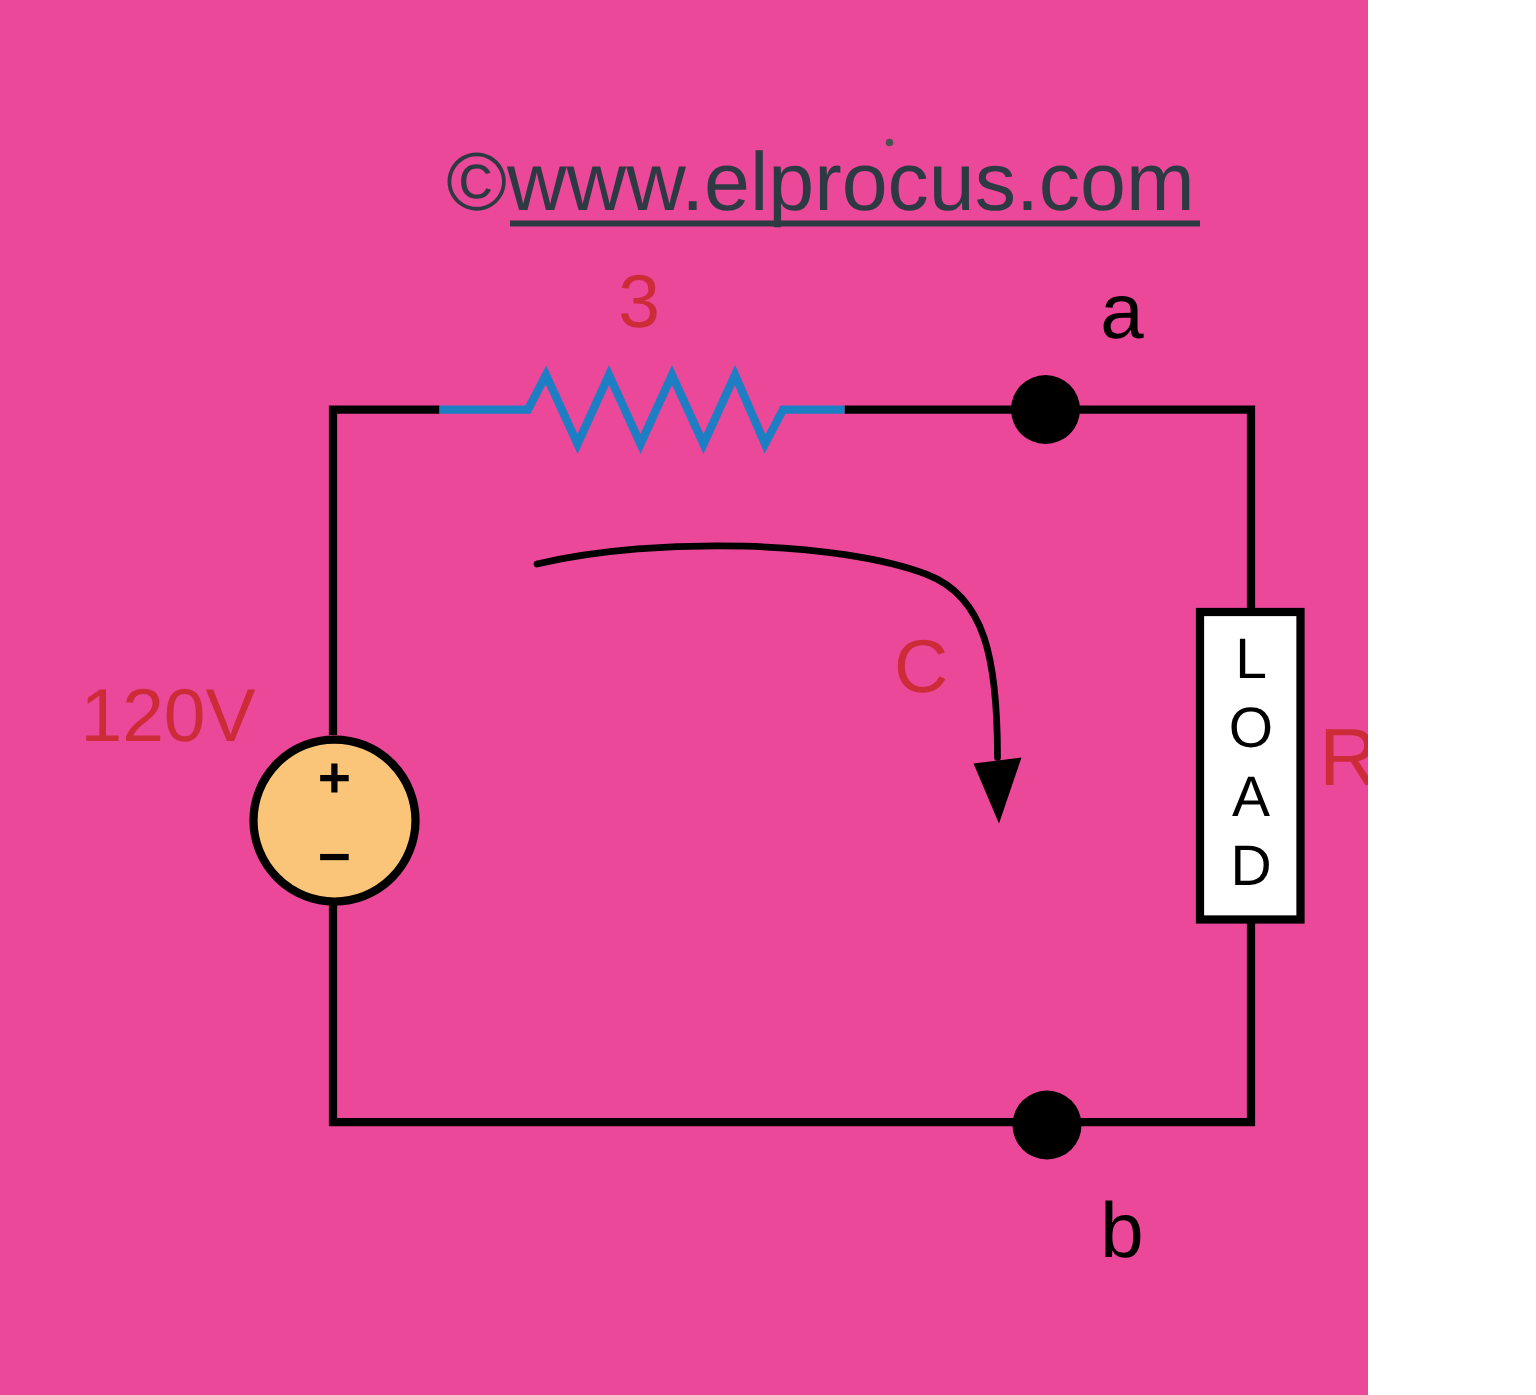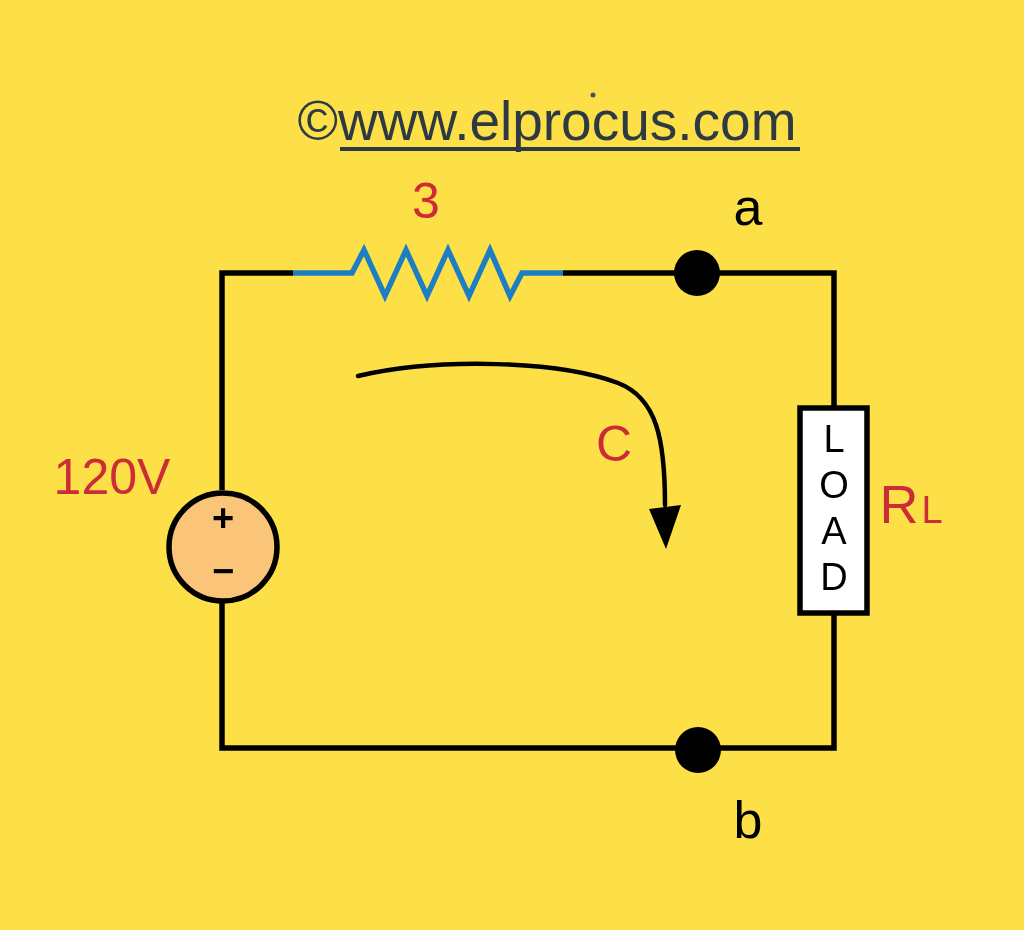--- a/index.html
+++ b/index.html
@@ -2,23 +2,23 @@
 <html><head>
 <meta charset="utf-8">
 <style>
   html, body {
     margin: 0;
     padding: 0;
     background: #ffffff;
   }
   #stage {
     position: relative;
-    width: 1024px;
+    width: 912px;
     height: 930px;
-    background: #fde047;
+    background: #ec4899;
     overflow: hidden;
     font-family: "Liberation Sans", sans-serif;
   }
   svg text {
     font-family: "Liberation Sans", sans-serif;
   }
   .wm-text {
     font-size: 55px;
     fill: #2E3A43;
   }

